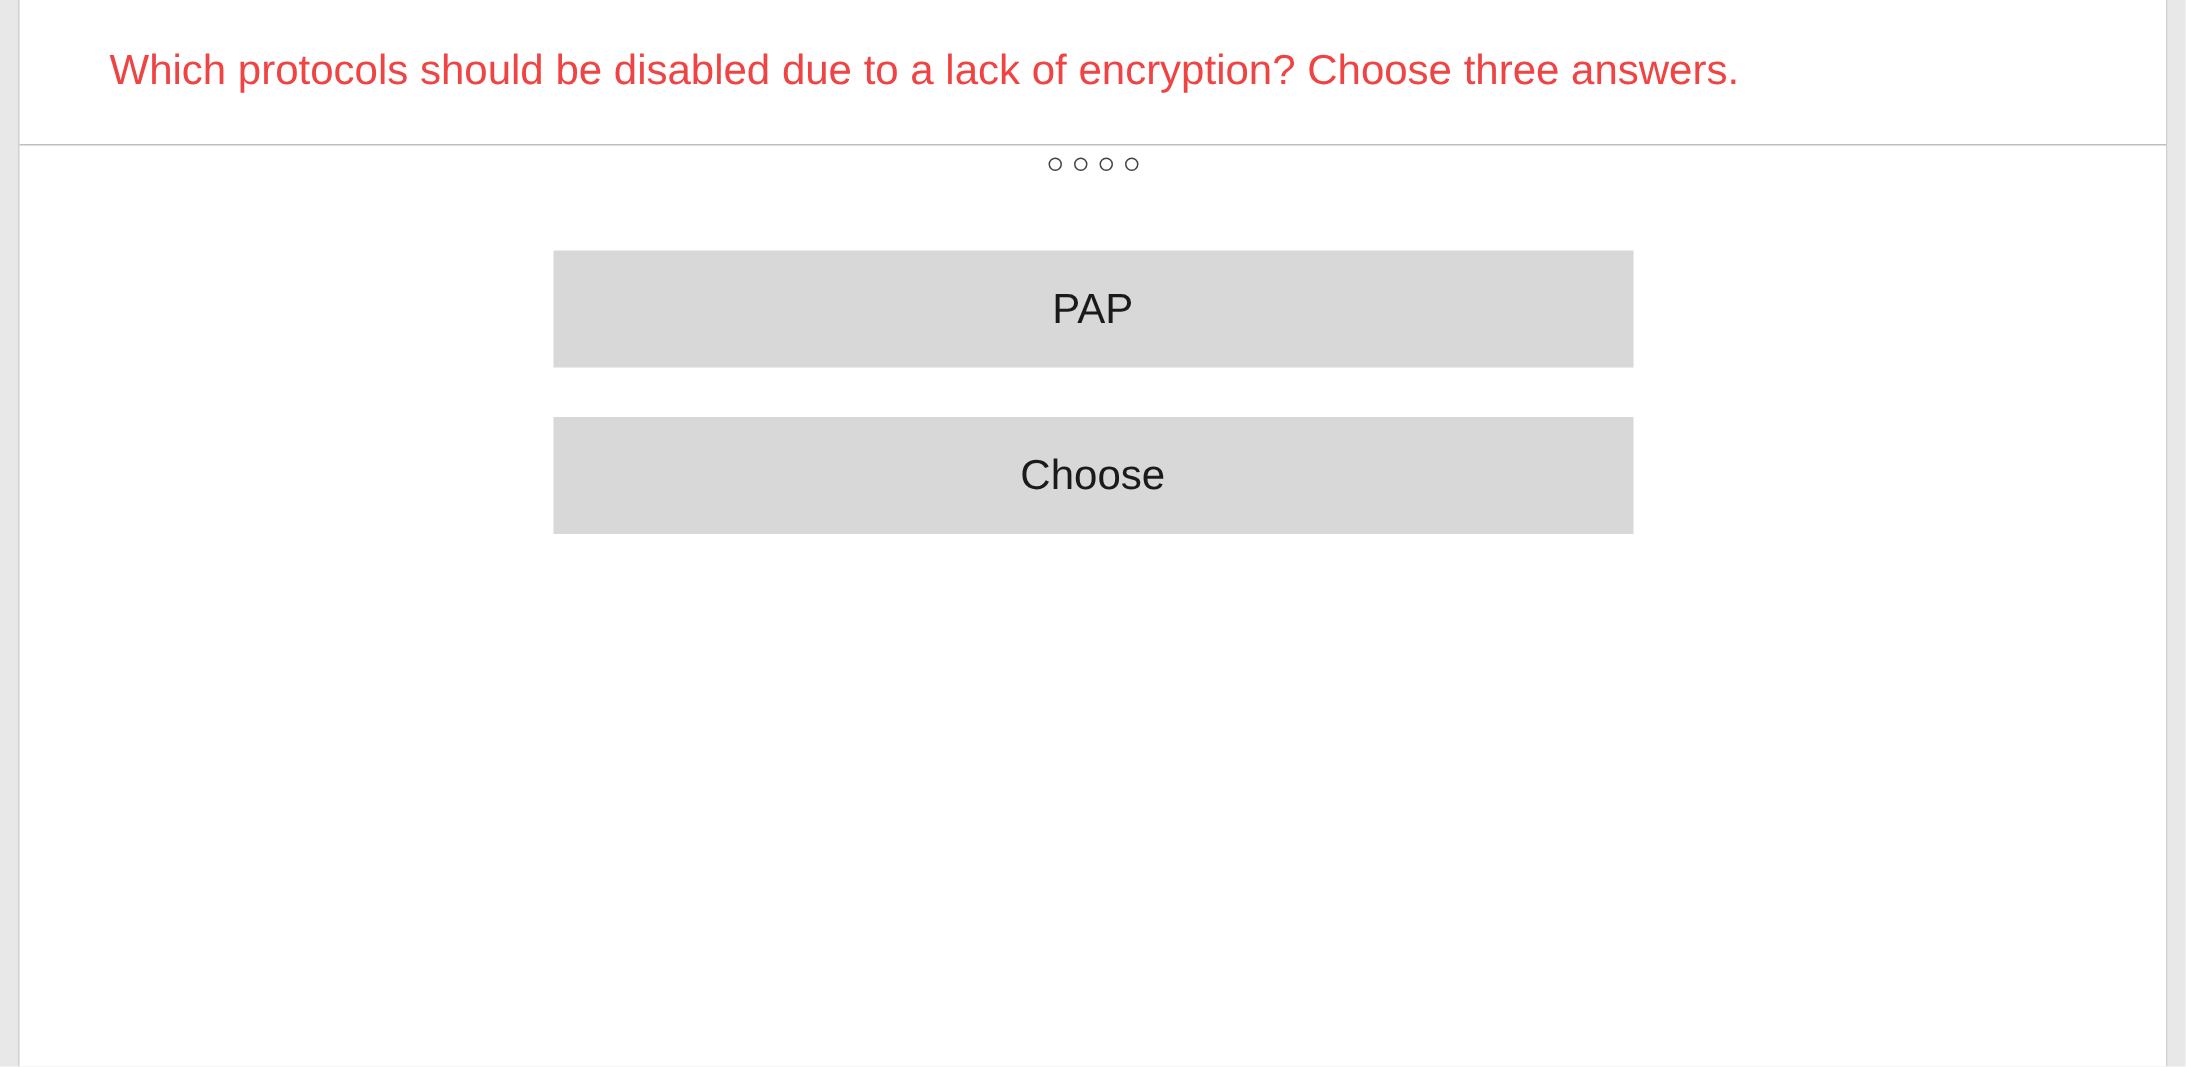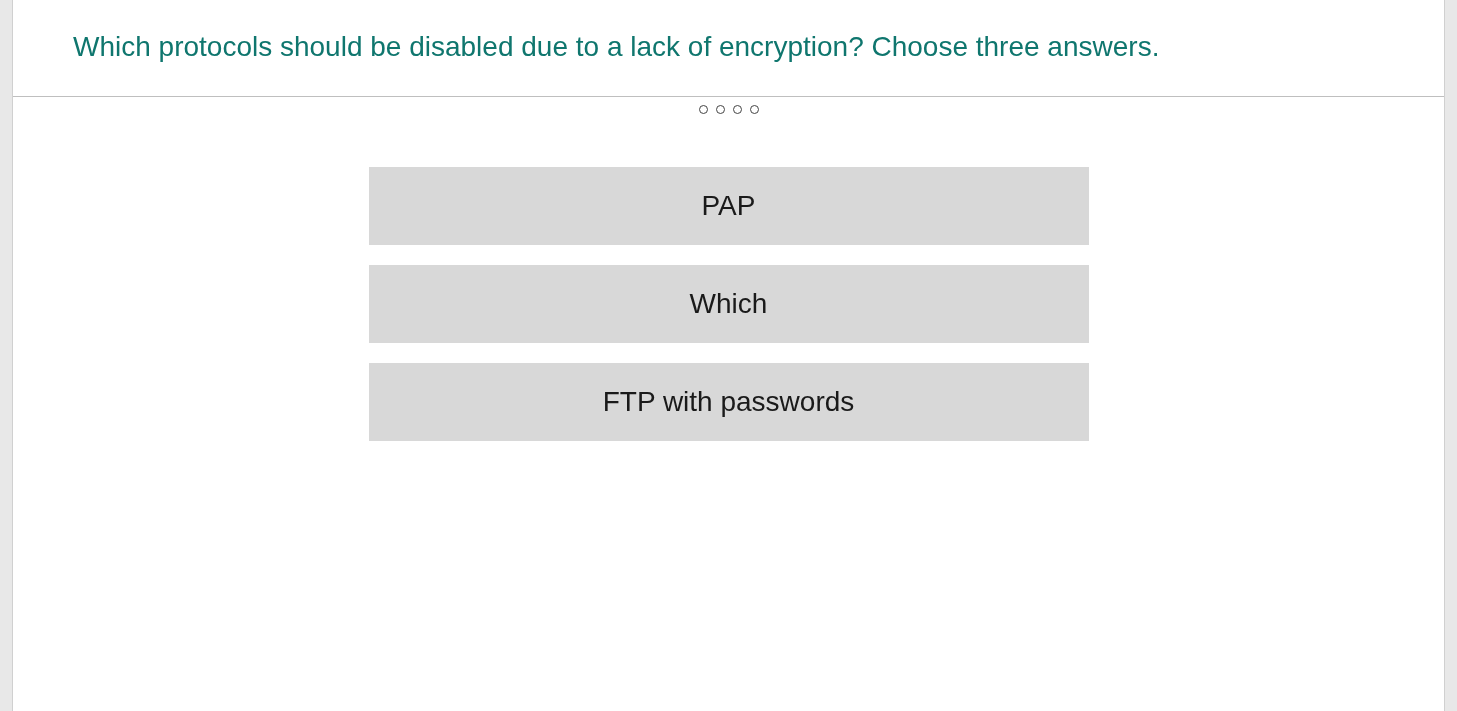--- a/index.html
+++ b/index.html
@@ -20,21 +20,21 @@
       width: 100%;
       height: 100%;
       border-left: 1px solid #d0d0d0;
       border-right: 1px solid #d0d0d0;
     }
     .question-area {
       padding: 28px 60px 30px 60px;
     }
     .question-text {
       font-size: 28px;
-      color: #0f766e;
+      color: #ef4444;
       font-weight: 400;
       line-height: 1.35;
     }
     .divider {
       position: relative;
       border-top: 1px solid #bfbfbf;
       margin: 0;
     }
     .drag-handle {
       position: absolute;
@@ -49,21 +49,21 @@
       height: 9px;
       border: 1.5px solid #444;
       border-radius: 50%;
       background: transparent;
     }
     .options-area {
       padding: 70px 0 40px 0;
       display: flex;
       flex-direction: column;
       align-items: center;
-      gap: 20px;
+      gap: 33px;
     }
     .option-button {
       width: 720px;
       height: 78px;
       background: #d8d8d8;
       border: none;
       display: flex;
       align-items: center;
       justify-content: center;
       font-size: 28px;
@@ -87,19 +87,16 @@
       <span class="dot"></span>
       <span class="dot"></span>
     </div>
   </div>
 
   <div class="options-area">
     <button class="option-button">
       <span>PAP</span>
     </button>
     <button class="option-button">
-      <span>Which</span>
-    </button>
-    <button class="option-button">
-      <span>FTP with passwords</span>
+      <span>Choose</span>
     </button>
   </div>
 </div>
 
 </body></html>

